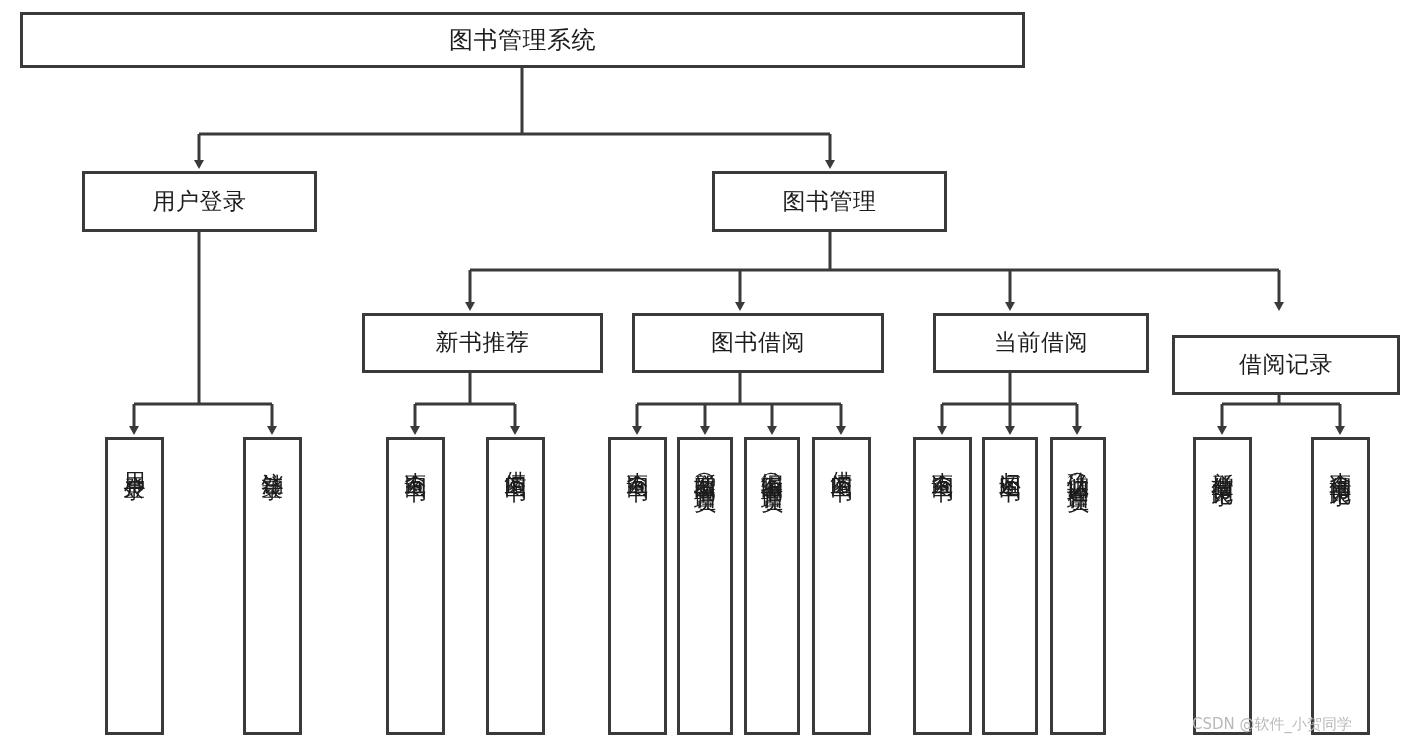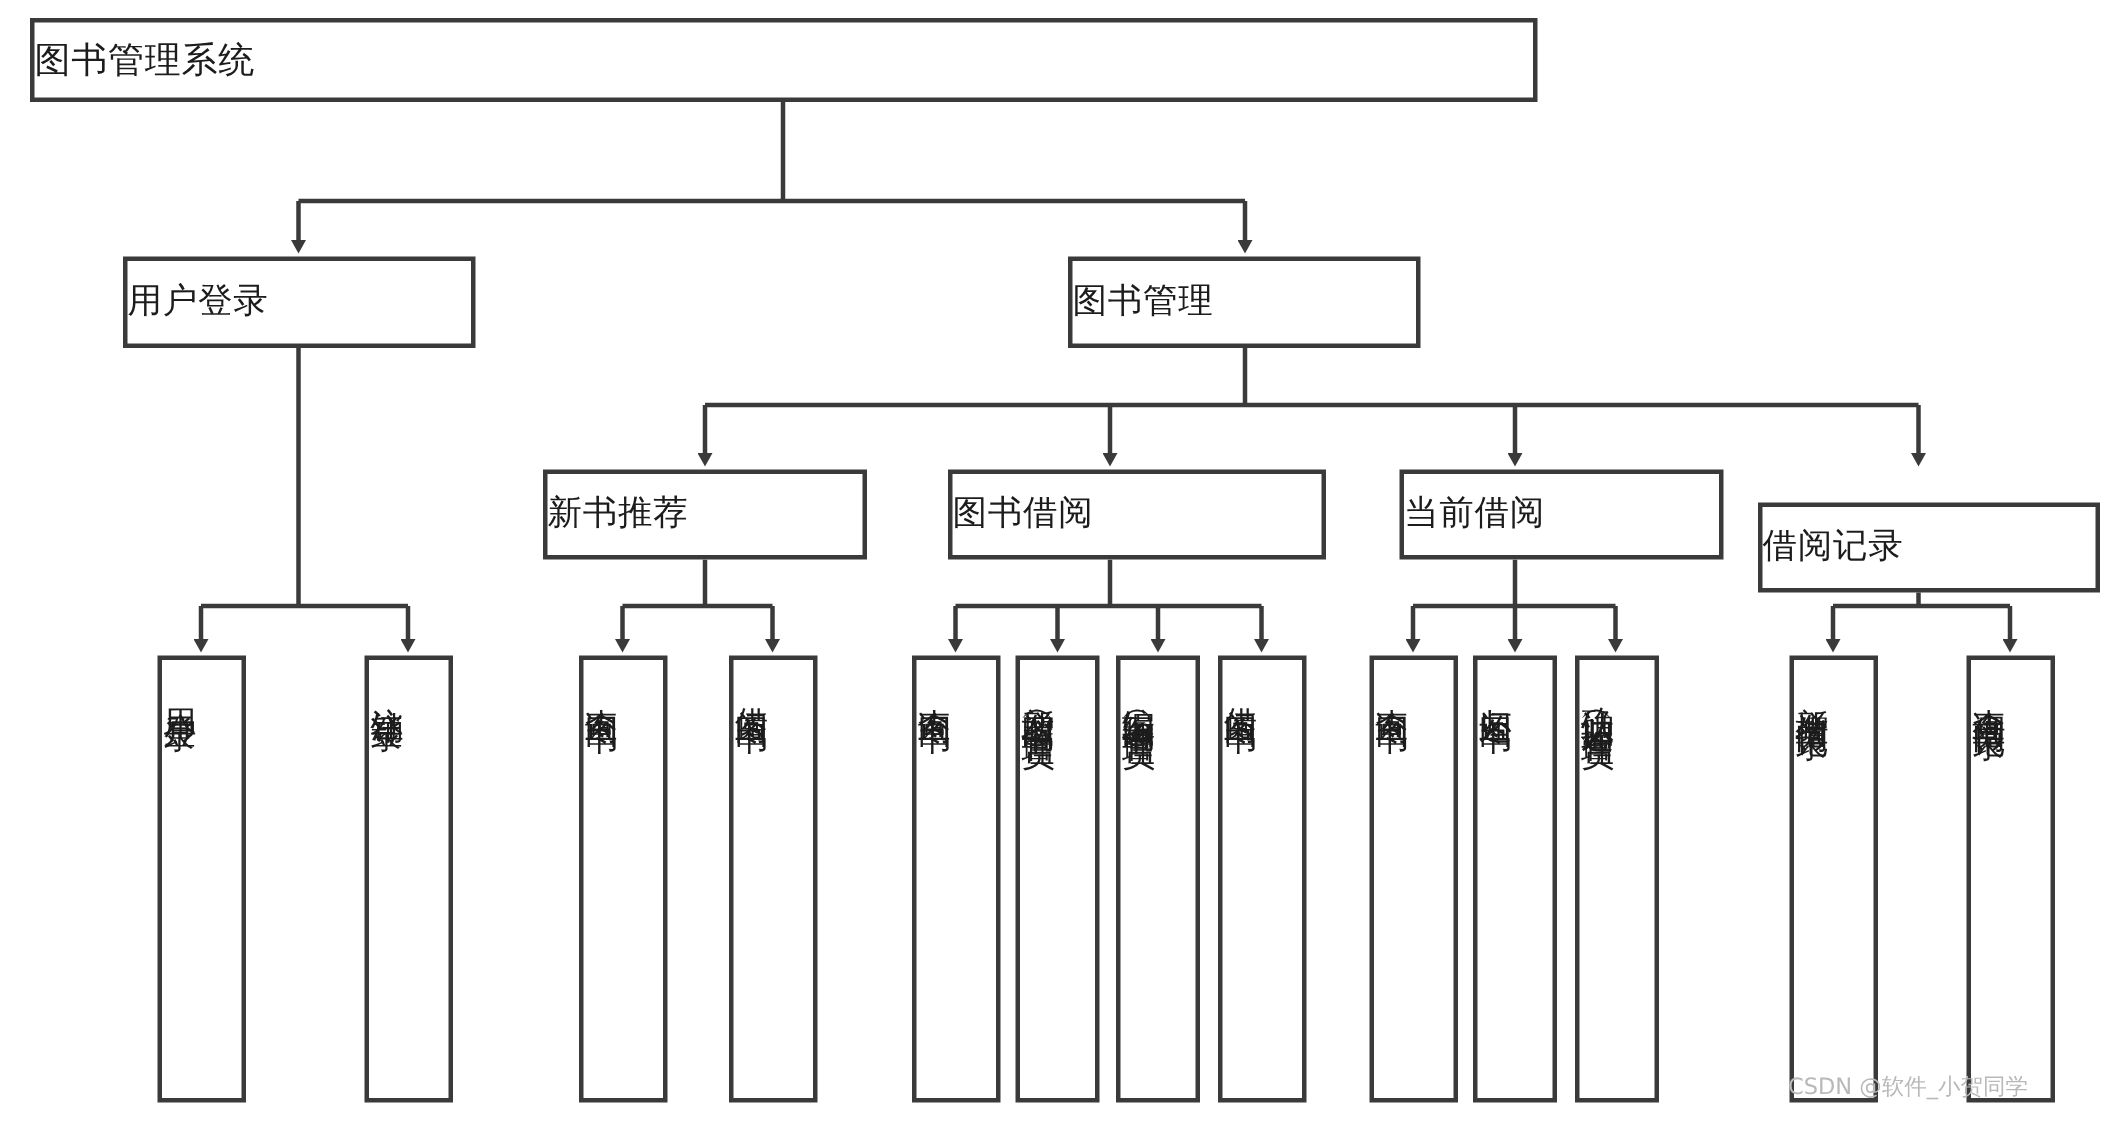--- a/index.html
+++ b/index.html
@@ -26,20 +26,21 @@
     height: 747px;
     pointer-events: none;
   }
   .node {
     position: absolute;
     box-sizing: border-box;
     background: #ffffff;
     border: 3px solid #3a3a3a;
     display: flex;
     align-items: center;
+    justify-content: center;
     color: #1c1c1c;
     z-index: 2;
   }
   .node .label {
     display: block;
     text-align: center;
     line-height: 1.18;
     letter-spacing: 0.5px;
   }
   .node.horiz .label {
@@ -128,21 +129,21 @@
     <span class="label">图书管理系统</span>
   </div>
 
   <div class="node horiz" style="left:82px; top:171px; width:235px; height:61px;">
     <span class="label">用户登录</span>
   </div>
   <div class="node horiz" style="left:712px; top:171px; width:235px; height:61px;">
     <span class="label">图书管理</span>
   </div>
 
-  <div class="node horiz" style="left:362px; top:313px; width:216px; height:60px;">
+  <div class="node horiz" style="left:362px; top:313px; width:241px; height:60px;">
     <span class="label">新书推荐</span>
   </div>
   <div class="node horiz" style="left:632px; top:313px; width:252px; height:60px;">
     <span class="label">图书借阅</span>
   </div>
   <div class="node horiz" style="left:902px; top:313px; width:216px; height:60px;margin-left:31px;">
     <span class="label">当前借阅</span>
   </div>
   <div class="node horiz" style="left:1172px; top:313px; width:228px; height:60px;margin-top:22px;">
     <span class="label">借阅记录</span>

